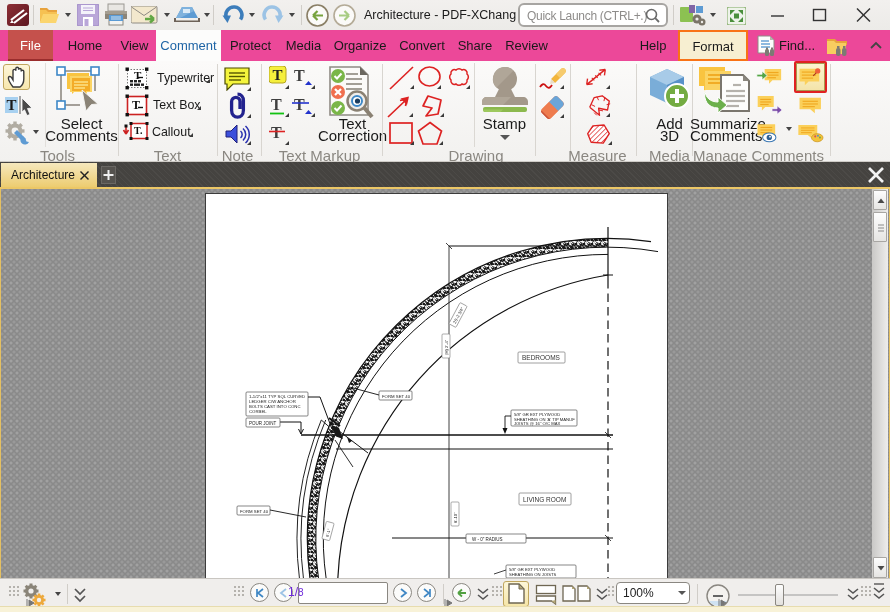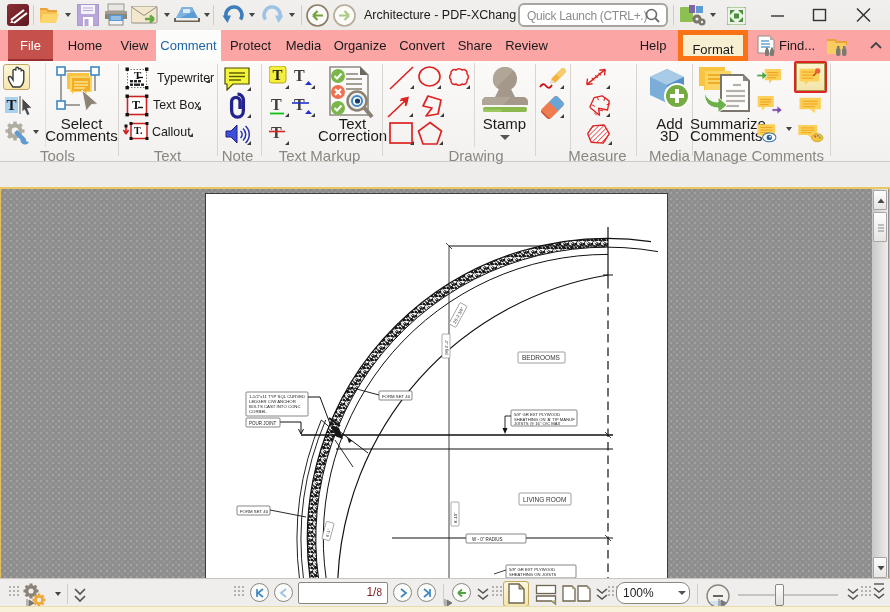--- a/index.html
+++ b/index.html
@@ -7,25 +7,25 @@
 #win{position:absolute;left:0;top:0;width:890px;height:612px}
 .abs{position:absolute}
 
 #titlebar{position:absolute;left:0;top:0;width:890px;height:30px;background:linear-gradient(#f2f0ee,#ecebe8)}
 .tsep{position:absolute;top:5px;width:1px;height:20px;background:#d0cdc8}
 .ddarr{position:absolute;width:0;height:0;border-left:3.5px solid transparent;border-right:3.5px solid transparent;border-top:4px solid #444}
 #title-text{position:absolute;left:364px;top:8px;width:152px;font-size:12.5px;color:#1a1a1a;white-space:nowrap;overflow:hidden}
 #qlaunch{position:absolute;left:518px;top:3px;width:150px;height:24px;border:2px solid #a7a5a2;border-radius:6px;background:#fff}
 #qlaunch span{position:absolute;left:7px;top:4px;font-size:12px;color:#8e8c8a;letter-spacing:-0.3px}
 
-#tabrow{position:absolute;left:0;top:30px;width:890px;height:31px;background:#fca5a5}
+#tabrow{position:absolute;left:0;top:30px;width:890px;height:31px;background:#ec4899}
 .rtab{position:absolute;top:0;height:31px;font-size:13px;color:#1a1a1a;text-align:center;line-height:31px}
 #tab-file{background:#c5514c;color:#fff;border-bottom:2px solid #9a2d2d}
 #tab-comment{background:#fcfcfb;color:#1e64a5}
-#tab-format{background:#f7efd1;border:5px solid #f97316;line-height:29px}
+#tab-format{background:#f7efd1;border:2px solid #f97316;line-height:29px}
 
 #ribbon{position:absolute;left:0;top:61px;width:890px;height:101px;background:linear-gradient(#fbfaf9,#f2f1ef);border-bottom:1px solid #cfccc7}
 .gsep{position:absolute;top:3px;width:1px;height:92px;background:#d8d5d0}
 .glabel{position:absolute;top:86px;width:120px;text-align:center;font-size:15px;color:#8a8781}
 .ilabel{position:absolute;font-size:11px;color:#1a1a1a;white-space:nowrap}
 .corner{position:absolute;width:0;height:0;border-left:4px solid transparent;border-bottom:4px solid #3a3a3a}
 .biglabel{position:absolute;font-size:15px;color:#1a1a1a;text-align:center;line-height:12px;white-space:nowrap}
 
 #docbar{position:absolute;left:0;top:162px;width:890px;height:26px;background:#454340;background-image:repeating-linear-gradient(45deg,rgba(255,255,255,0.04) 0 1px,transparent 1px 4px)}
 #doctab{position:absolute;left:1px;top:1px;width:96px;height:25px;background:linear-gradient(#f6e8bd,#eccb6d);font-size:12px;color:#111}
@@ -585,20 +585,43 @@
         </g>
         <g fill="#5a92cc">
           <circle cx="31" cy="18" r="1.5"></circle>
         </g>
         <g fill="#74ac42">
           <circle cx="34" cy="20.5" r="1.5"></circle>
         </g>
       </svg>
     <div class="glabel" style="left:681px;width:155px">Manage Comments</div>
       <div class="gsep" style="left:830px"></div>
+  </div>
+  <div id="docbar">
+    <div id="doctab">
+        <span style="position:absolute;left:10px;top:5px">Architecture</span>
+      <svg class="abs" style="left:78px;top:7px" width="12" height="12">
+          <g stroke="#222" stroke-width="1.5">
+            <line x1="1.5" y1="1.5" x2="9.5" y2="9.5"></line>
+            <line x1="9.5" y1="1.5" x2="1.5" y2="9.5"></line>
+          </g>
+        </svg>
+    </div>
+    <div id="plusbtn"><svg width="13" height="16">
+          <g stroke="#f0f0f0" stroke-width="2">
+            <line x1="6.5" y1="3" x2="6.5" y2="13"></line>
+            <line x1="1.5" y1="8" x2="11.5" y2="8"></line>
+          </g>
+        </svg></div>
+    <svg class="abs" style="left:866px;top:3px" width="22" height="22">
+        <g stroke="#f2f2f2" stroke-width="2.6">
+          <line x1="3" y1="3" x2="17" y2="17"></line>
+          <line x1="17" y1="3" x2="3" y2="17"></line>
+        </g>
+      </svg>
   </div>
   <div id="goldline"></div>
   <div id="canvas">
     <div id="page">
     <svg width="461" height="384" viewBox="0 0 461 384" style="position:absolute;left:0;top:0">
       <defs>
         <pattern id="stip" width="8" height="8" patternUnits="userSpaceOnUse">
           <rect width="8" height="8" fill="#fdfdfd"></rect>
           <path d="M0.3 0.8 l3 0.4 l-0.3 2.4 l-2.6 -0.6 z M4.2 0.3 l2.2 1.6 l1.6 -1.2 l0.6 2.4 l-2.4 0.7 z M0.8 4.2 l2.4 1 l-0.4 2.4 l-2.5 -0.9 z M4.4 3.8 l2.3 0.5 l1.2 1.6 l-2.2 1.8 l-1.8 -1.6 z M3.2 2.6 l1.8 1.2 l-1.8 1.3 z M6.4 2.2 l1.6 1.2 l-1.6 1.2 z M2 0 l1.4 0.8 l-1.4 0.9 z" fill="#161616"></path>
           <circle cx="3.6" cy="6.9" r="0.9" fill="#161616"></circle>
@@ -748,21 +771,21 @@
         <path d="M3 2 L8 7 L13 2 M3 9 L8 14 L13 9" fill="none" stroke="#555" stroke-width="1.7"></path>
       </svg>
     <div class="grip" style="left:233px;top:6px"></div>
     <div class="navcirc" style="left:250px"><svg width="18" height="18">
           <path d="M6 5 v8 M12 5 l-5 4 l5 4" fill="none" stroke="#3f87c4" stroke-width="1.7"></path>
         </svg></div>
     <div class="navcirc" style="left:274px"><svg width="18" height="18">
           <path d="M11 5 l-5 4 l5 4" fill="none" stroke="#9cc3e5" stroke-width="1.8"></path>
         </svg></div>
     <div class="abs" style="left:298px;top:3px;width:90px;height:22px;background:#fff;border:1px solid #8a8781;border-radius:2px"></div>
-    <div class="abs" style="left:304px;top:6px;width:78px;height:15px;font-size:12px;color:#7f1d1d;text-align:right">1/<span style="font-size:10px">8</span></div>
+    <div class="abs" style="left:288px;top:6px;width:78px;height:15px;font-size:12px;color:#6d28d9;text-align:left">1/<span style="font-size:10px">8</span></div>
     <div class="navcirc" style="left:393px"><svg width="18" height="18">
           <path d="M7 5 l5 4 l-5 4" fill="none" stroke="#3f87c4" stroke-width="1.8"></path>
         </svg></div>
     <div class="navcirc" style="left:417px"><svg width="18" height="18">
           <path d="M6 5 l5 4 l-5 4 M12 5 v8" fill="none" stroke="#3f87c4" stroke-width="1.7"></path>
         </svg></div>
     <div class="tsep" style="left:443px;top:5px;height:20px"></div>
     <div class="navcirc" style="left:452px"><svg width="18" height="18">
           <path d="M13 9 h-8 m0 0 l4 -3.5 m-4 3.5 l4 3.5" fill="none" stroke="#52a142" stroke-width="1.8"></path>
         </svg></div>
@@ -783,21 +806,21 @@
     <svg class="abs" style="left:562px;top:6px" width="30" height="19">
         <path d="M1 1 h9 l3 3 v12 h-12 z" fill="#fff" stroke="#6f6753" stroke-width="1.3"></path>
         <path d="M10 1 l3 3 h-3 z" fill="#b5a878"></path>
         <path d="M16 1 h9 l3 3 v12 h-12 z" fill="#fff" stroke="#6f6753" stroke-width="1.3"></path>
         <path d="M25 1 l3 3 h-3 z" fill="#b5a878"></path>
       </svg>
     <svg class="abs" style="left:595px;top:8px" width="14" height="16">
         <path d="M2 2 L7 6 L12 2 M2 8 L7 12 L12 8" fill="none" stroke="#555" stroke-width="1.6"></path>
       </svg>
     <div class="grip" style="left:607px;top:6px"></div>
-    <div class="abs" style="left:616px;top:3px;width:74px;height:22px;background:#fff;border:1px solid #8a8781;border-radius:9px;font-size:12px;color:#222;padding:3px 0 0 6px">100%</div>
+    <div class="abs" style="left:616px;top:3px;width:74px;height:22px;background:#fff;border:1px solid #8a8781;border-radius:4px;font-size:12px;color:#222;padding:3px 0 0 6px">100%</div>
     <svg class="abs" style="left:676px;top:10px" width="12" height="8">
         <path d="M2 2 L6 6 L10 2" fill="#555"></path>
       </svg>
     <div class="tsep" style="left:697px;top:5px;height:20px"></div>
     <svg class="abs" style="left:705px;top:4px" width="26" height="26">
         <circle cx="13" cy="13" r="11" fill="#f4f2ef" stroke="#8a8781" stroke-width="1.4"></circle>
         <path d="M4 18 a11 11 0 0 0 18 0 z" fill="#cfe2f2"></path>
         <line x1="8" y1="13" x2="18" y2="13" stroke="#555" stroke-width="1.8"></line>
       </svg>
     <svg class="abs" style="left:738px;top:14px" width="100" height="6">

